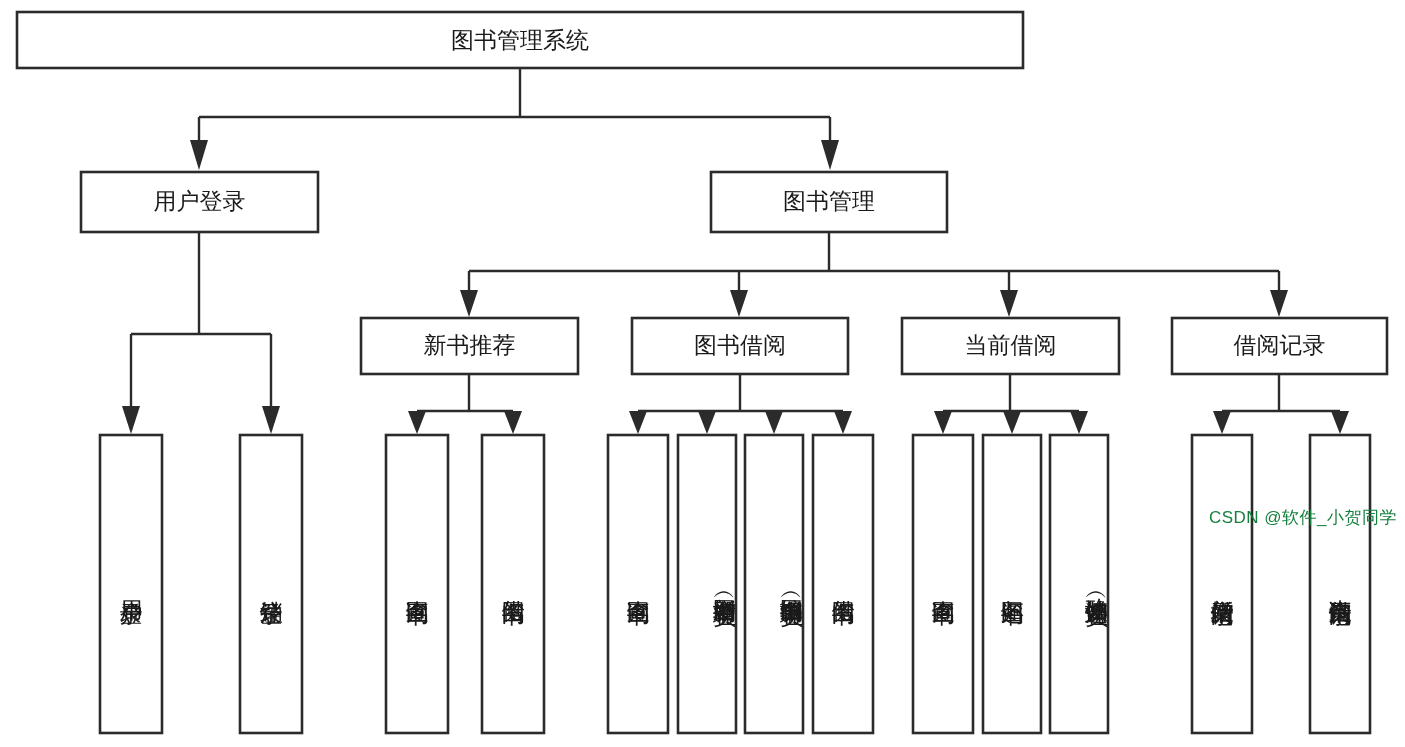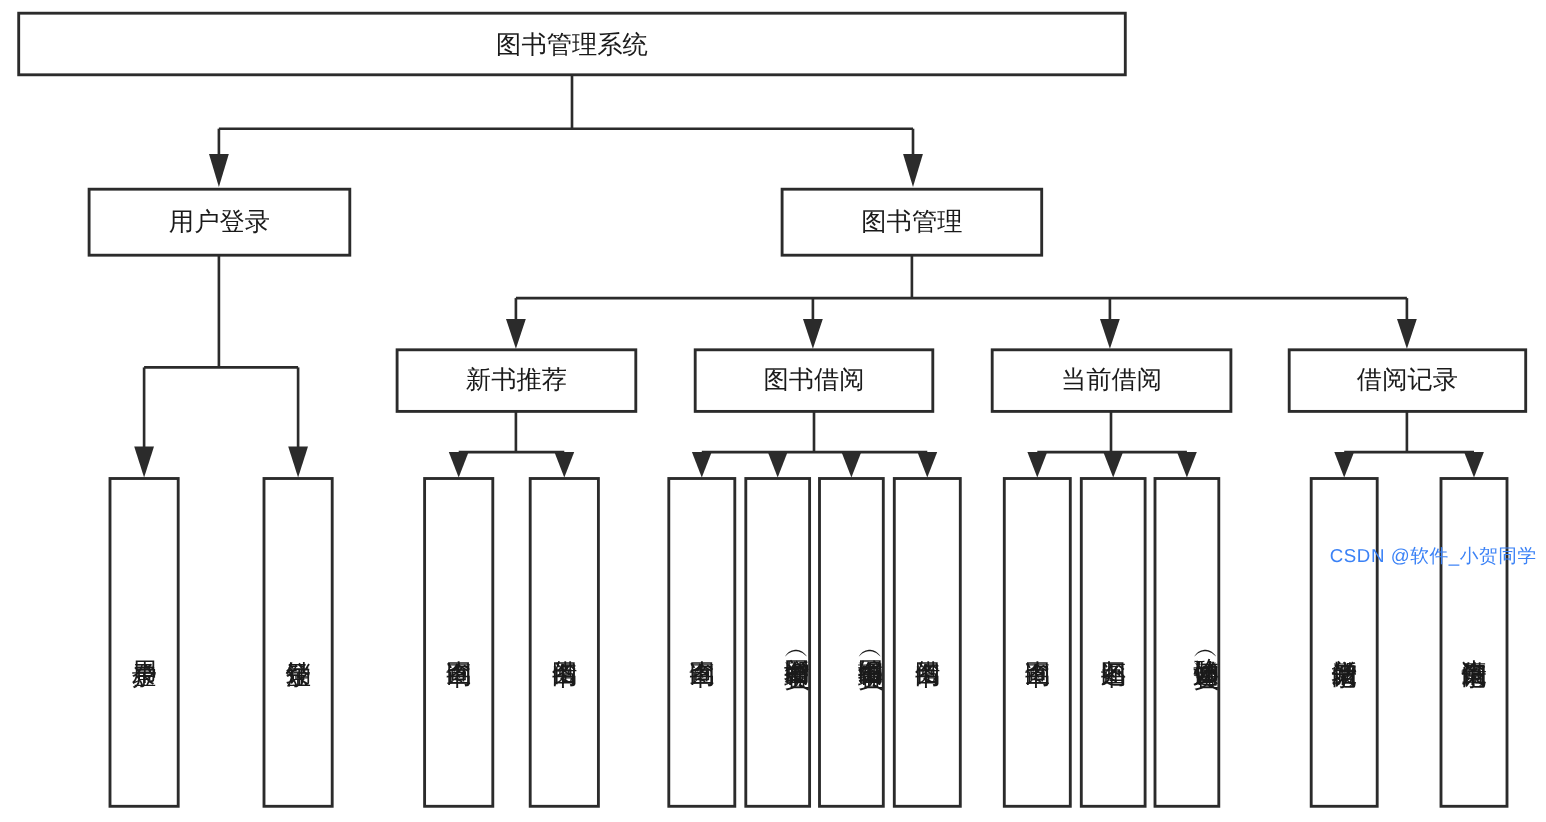--- a/index.html
+++ b/index.html
@@ -61,24 +61,24 @@
     text-align: center;
     display: flex;
     align-items: center;
     justify-content: center;
     pointer-events: none;
     user-select: none;
   }
   .watermark {
     position: absolute;
     right: 8px;
-    bottom: 16px;
+    bottom: 4px;
     font-family: "Liberation Sans", "DejaVu Sans", sans-serif;
     font-size: 17px;
-    color: #3b82f6;
+    color: #15803d;
     letter-spacing: 0.5px;
     white-space: nowrap;
   }
 </style>
 </head>
 <body>
 
 <div id="diagram-root">
 
   <svg class="flow" viewBox="0 0 1405 747">

